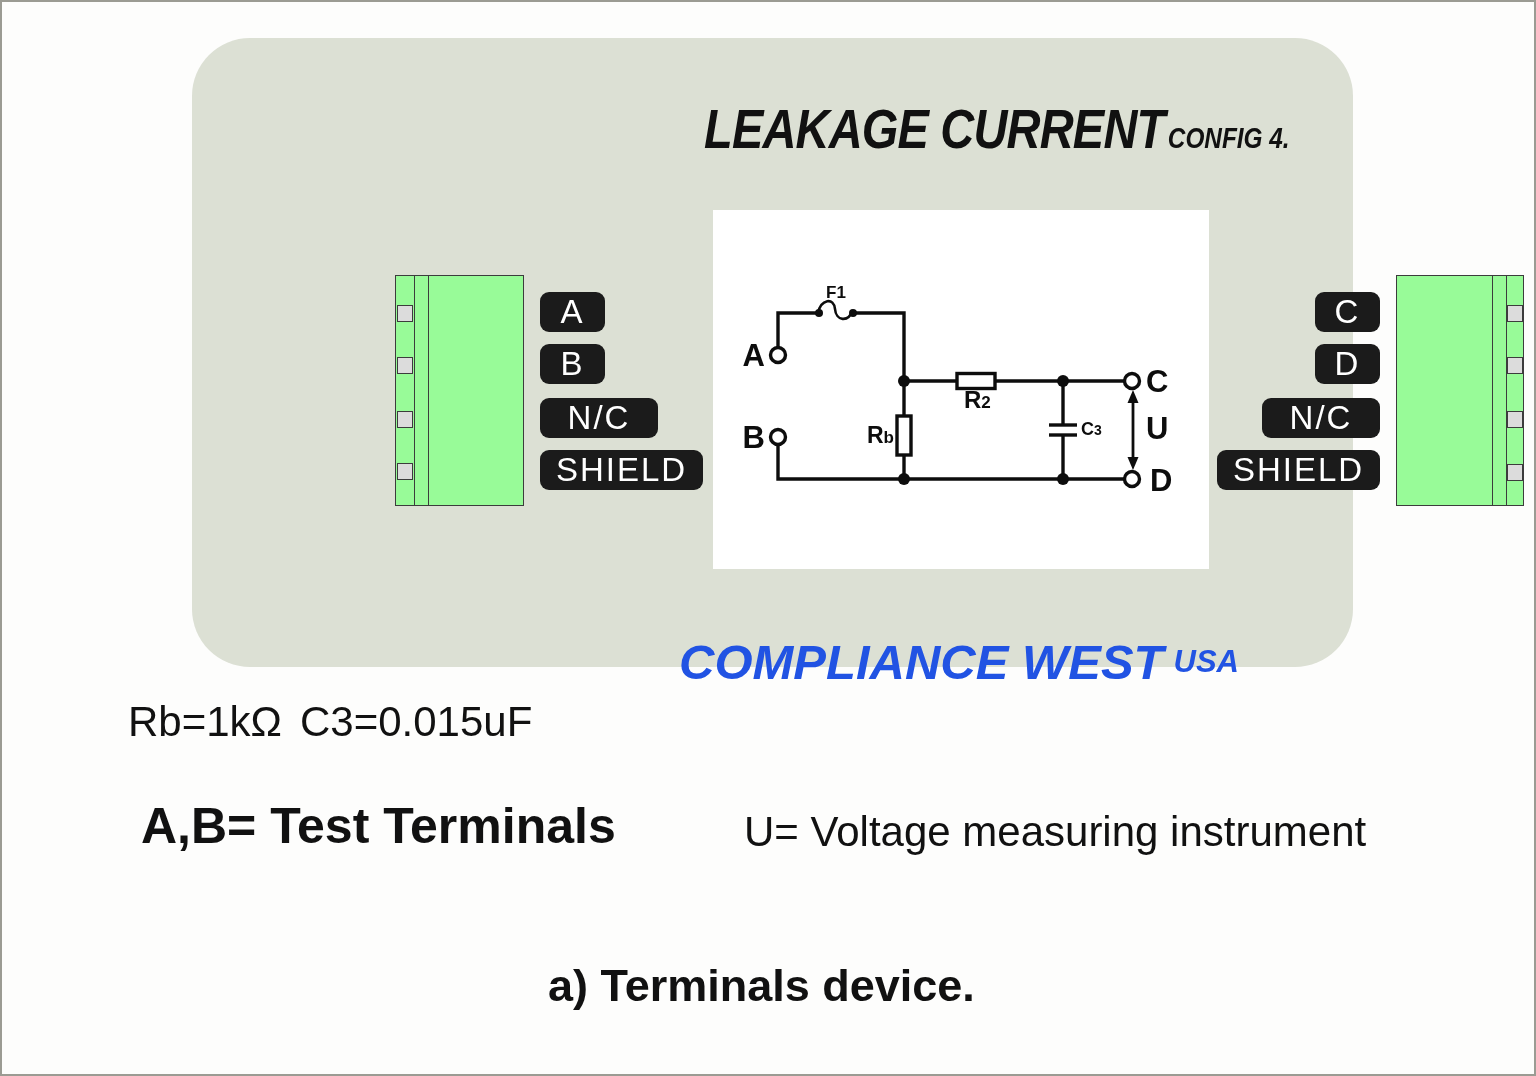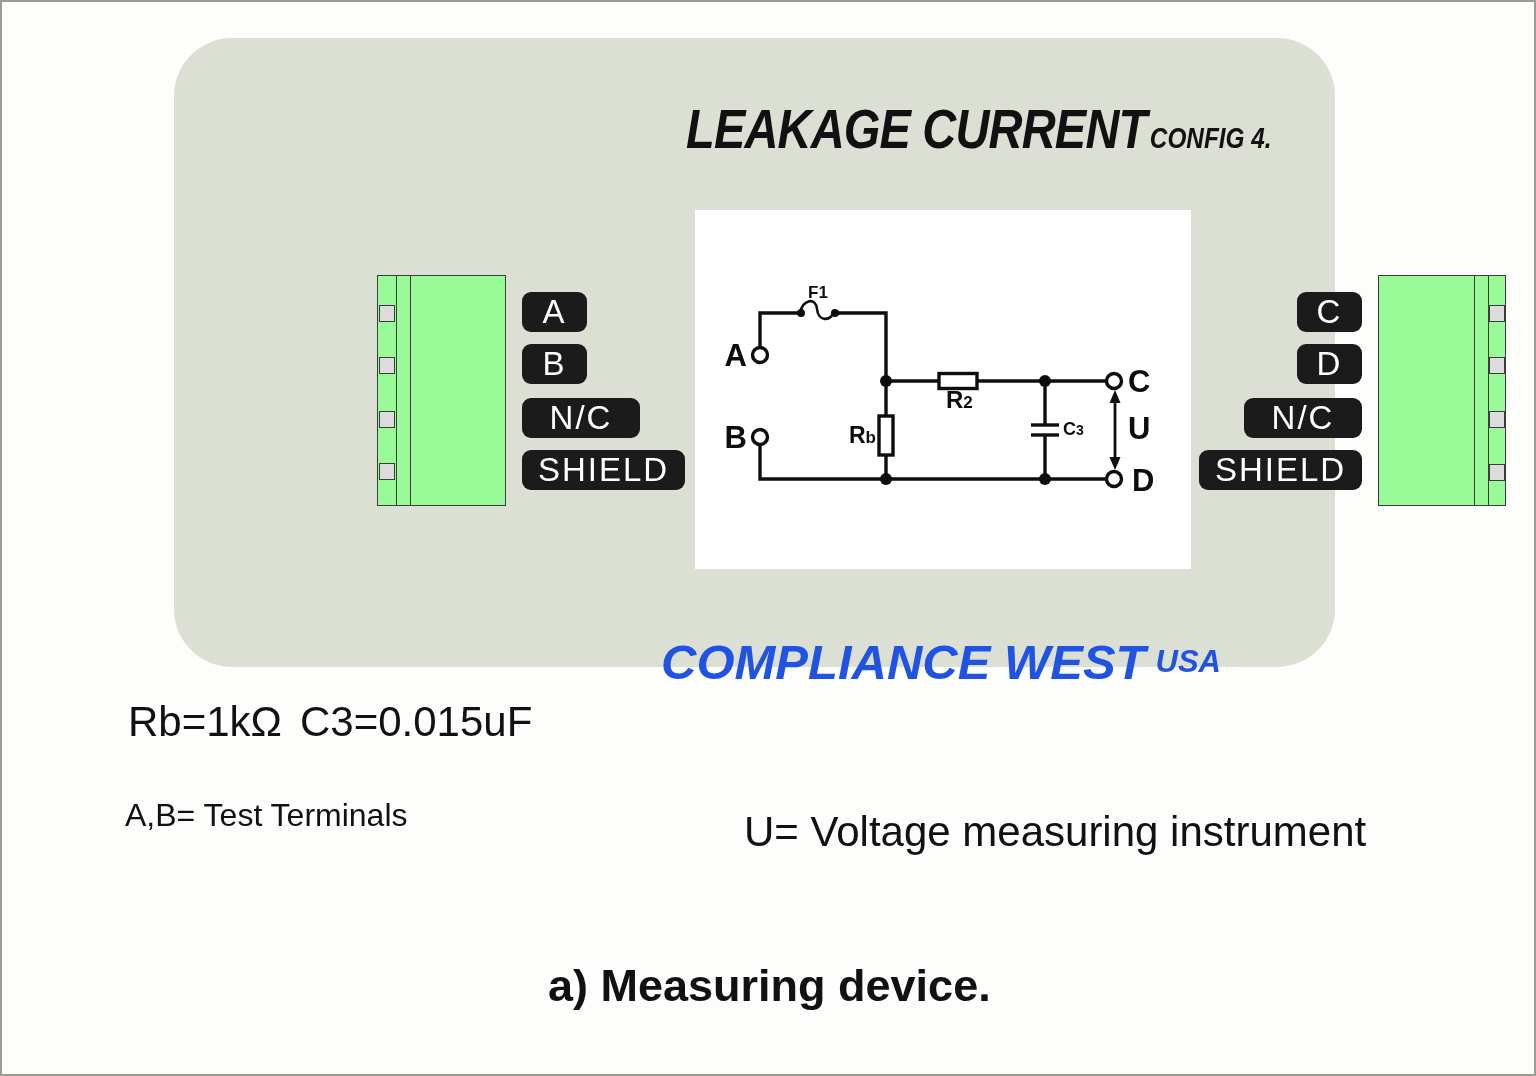--- a/index.html
+++ b/index.html
@@ -2,21 +2,21 @@
 <html><head>
 <meta charset="utf-8">
 <style>
   html,body{margin:0;padding:0;background:#fff;}
   .screen{
     position:relative;width:1536px;height:1076px;background:#fdfdfc;
     font-family:"Liberation Sans",sans-serif;color:#111;overflow:hidden;
     box-shadow:inset 0 0 0 2px #9b9b93;
   }
   .panel{
-    position:absolute;left:174px;top:38px;width:1161px;height:629px;
+    position:absolute;left:192px;top:38px;width:1161px;height:629px;
     background:#dce0d4;border-radius:58px;
   }
   .title-row{
     position:absolute;left:512px;top:58px;display:flex;align-items:baseline;
     transform:scaleX(.84);transform-origin:left;white-space:nowrap;
   }
   .title-main{font-style:italic;font-weight:700;font-size:56px;letter-spacing:-1px;}
   .title-config{font-style:italic;font-weight:700;font-size:29px;margin-left:4px;letter-spacing:0;}
   .circuit-box{position:absolute;left:521px;top:172px;width:496px;height:359px;background:#fff;}
   .tblock{position:absolute;top:237px;height:231px;background:#98fb98;border:1px solid #3c3c3c;box-sizing:border-box;}
@@ -30,21 +30,21 @@
     font-size:33px;letter-spacing:2px;font-weight:400;
   }
   .brand-row{
     position:absolute;left:487px;top:596px;display:flex;align-items:center;
     color:#2153e3;white-space:nowrap;
   }
   .brand-name{font-style:italic;font-weight:700;font-size:49px;letter-spacing:0px;}
   .brand-region{font-style:italic;font-weight:700;font-size:31px;margin-left:10px;}
   .values-line{position:absolute;left:128px;top:698px;font-size:42px;display:flex;gap:18px;white-space:nowrap;}
   .values-line .sub{font-size:30px;}
-  .note-left{position:absolute;left:125px;top:797px;font-size:32px;white-space:nowrap;}
+  .note-left{position:absolute;left:141px;top:797px;font-size:50px;white-space:nowrap;font-weight:bold;}
   .note-right{position:absolute;left:744px;top:797px;font-size:42px;white-space:nowrap;margin-top:11px;}
   .caption{position:absolute;left:548px;top:960px;font-size:45px;font-weight:700;white-space:nowrap;}
   svg text{font-family:"Liberation Sans",sans-serif;fill:#0d0d0d;}
 </style>
 </head>
 <body>
 
 <div class="screen">
 
   <div class="panel">
@@ -142,14 +142,14 @@
   </div>
 
   <div class="values-line">
     <span><span>Rb</span><span class="sub"></span><span>=1kΩ</span></span>
     <span><span>C3</span><span class="sub"></span><span>=0.015uF</span></span>
   </div>
 
   <div class="note-left">A,B= Test Terminals</div>
   <div class="note-right">U= Voltage measuring instrument</div>
 
-  <div class="caption">a) Measuring device.</div>
+  <div class="caption">a) Terminals device.</div>
 </div>
 
 </body></html>

